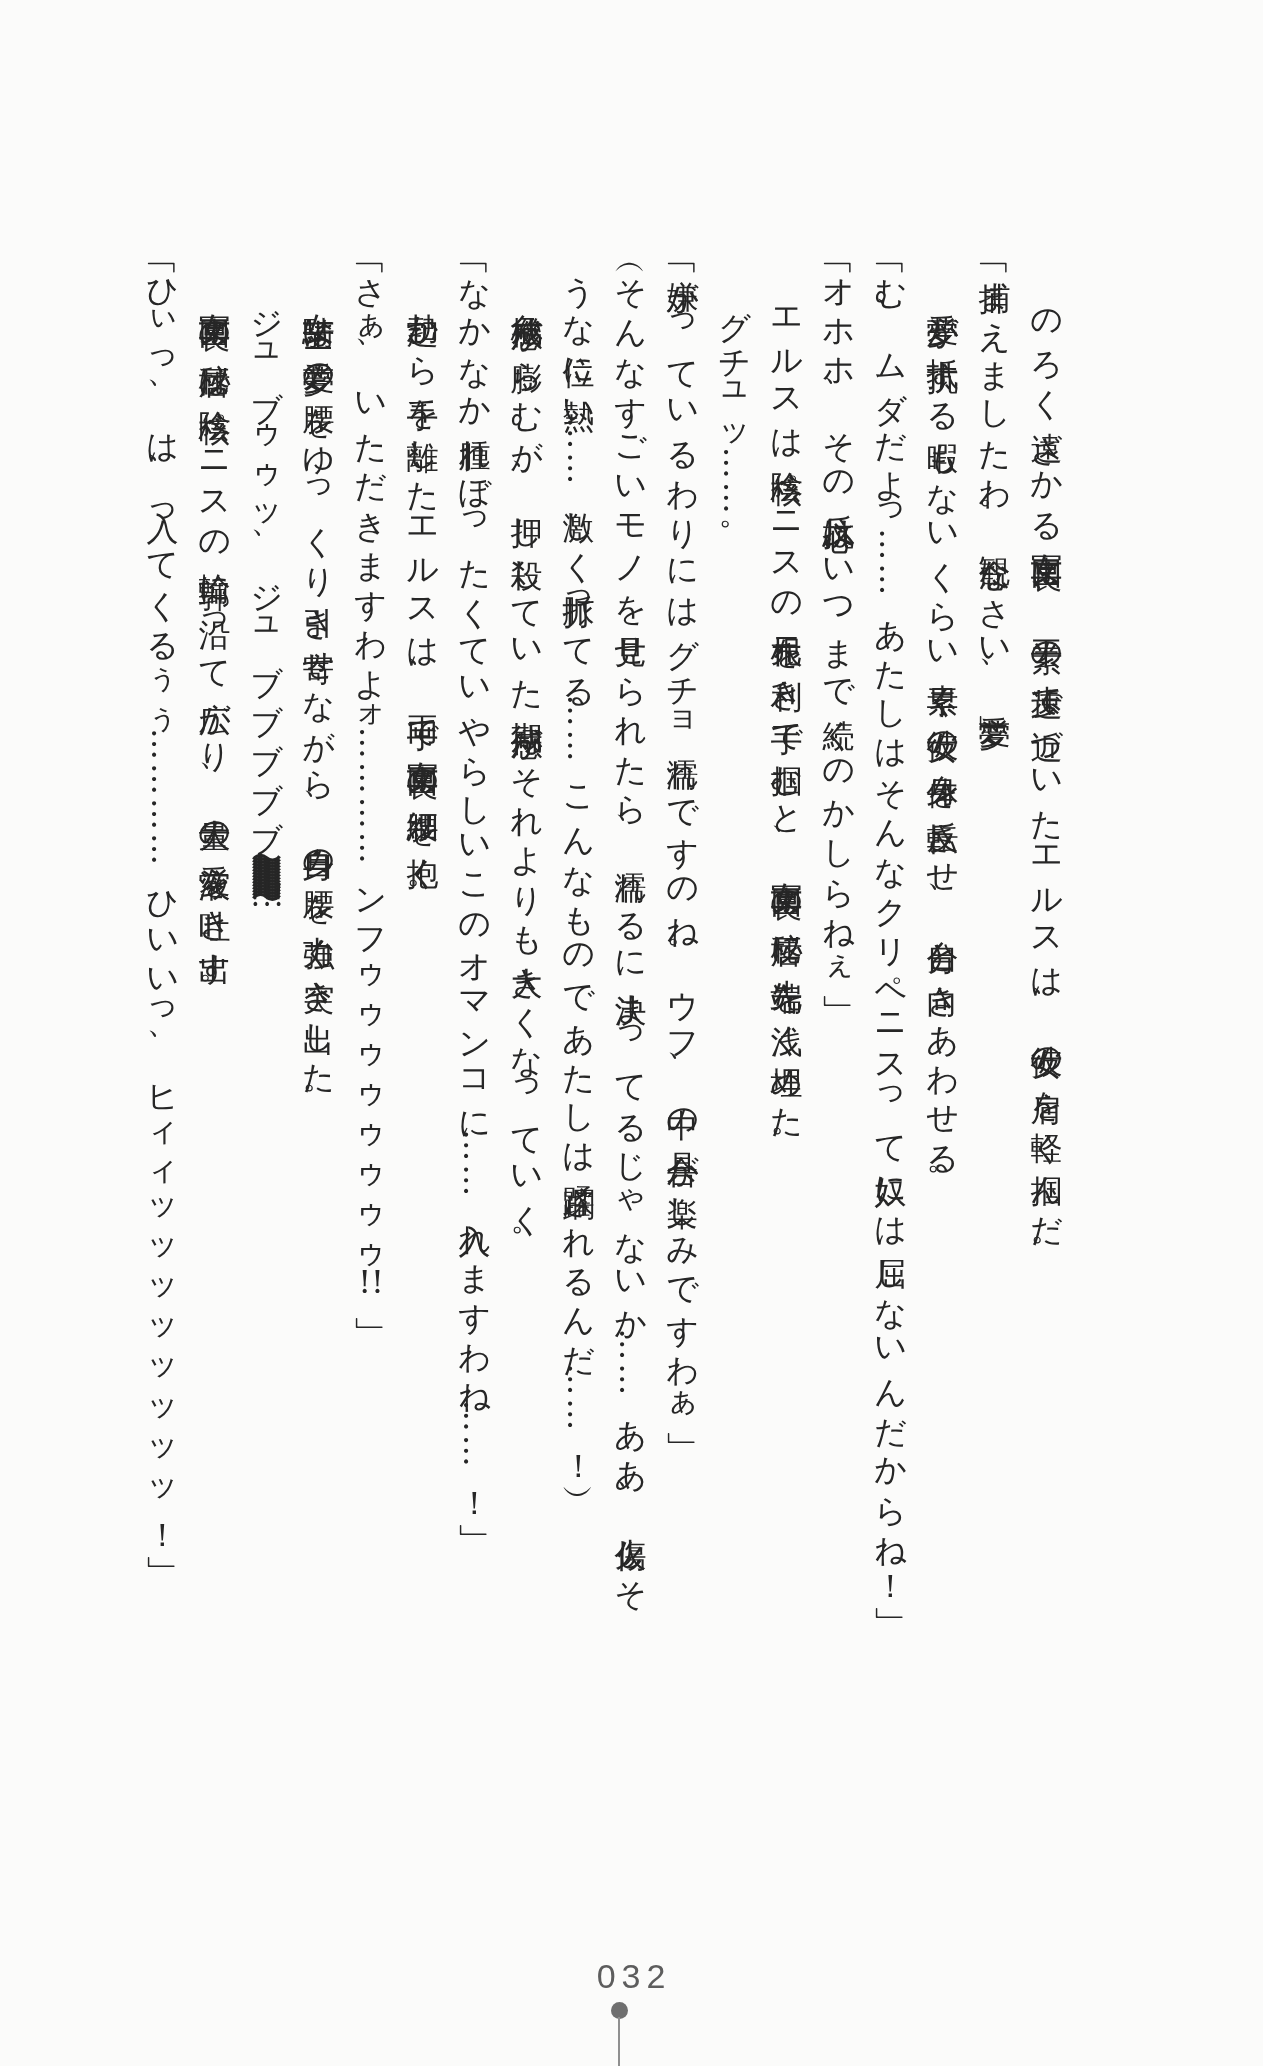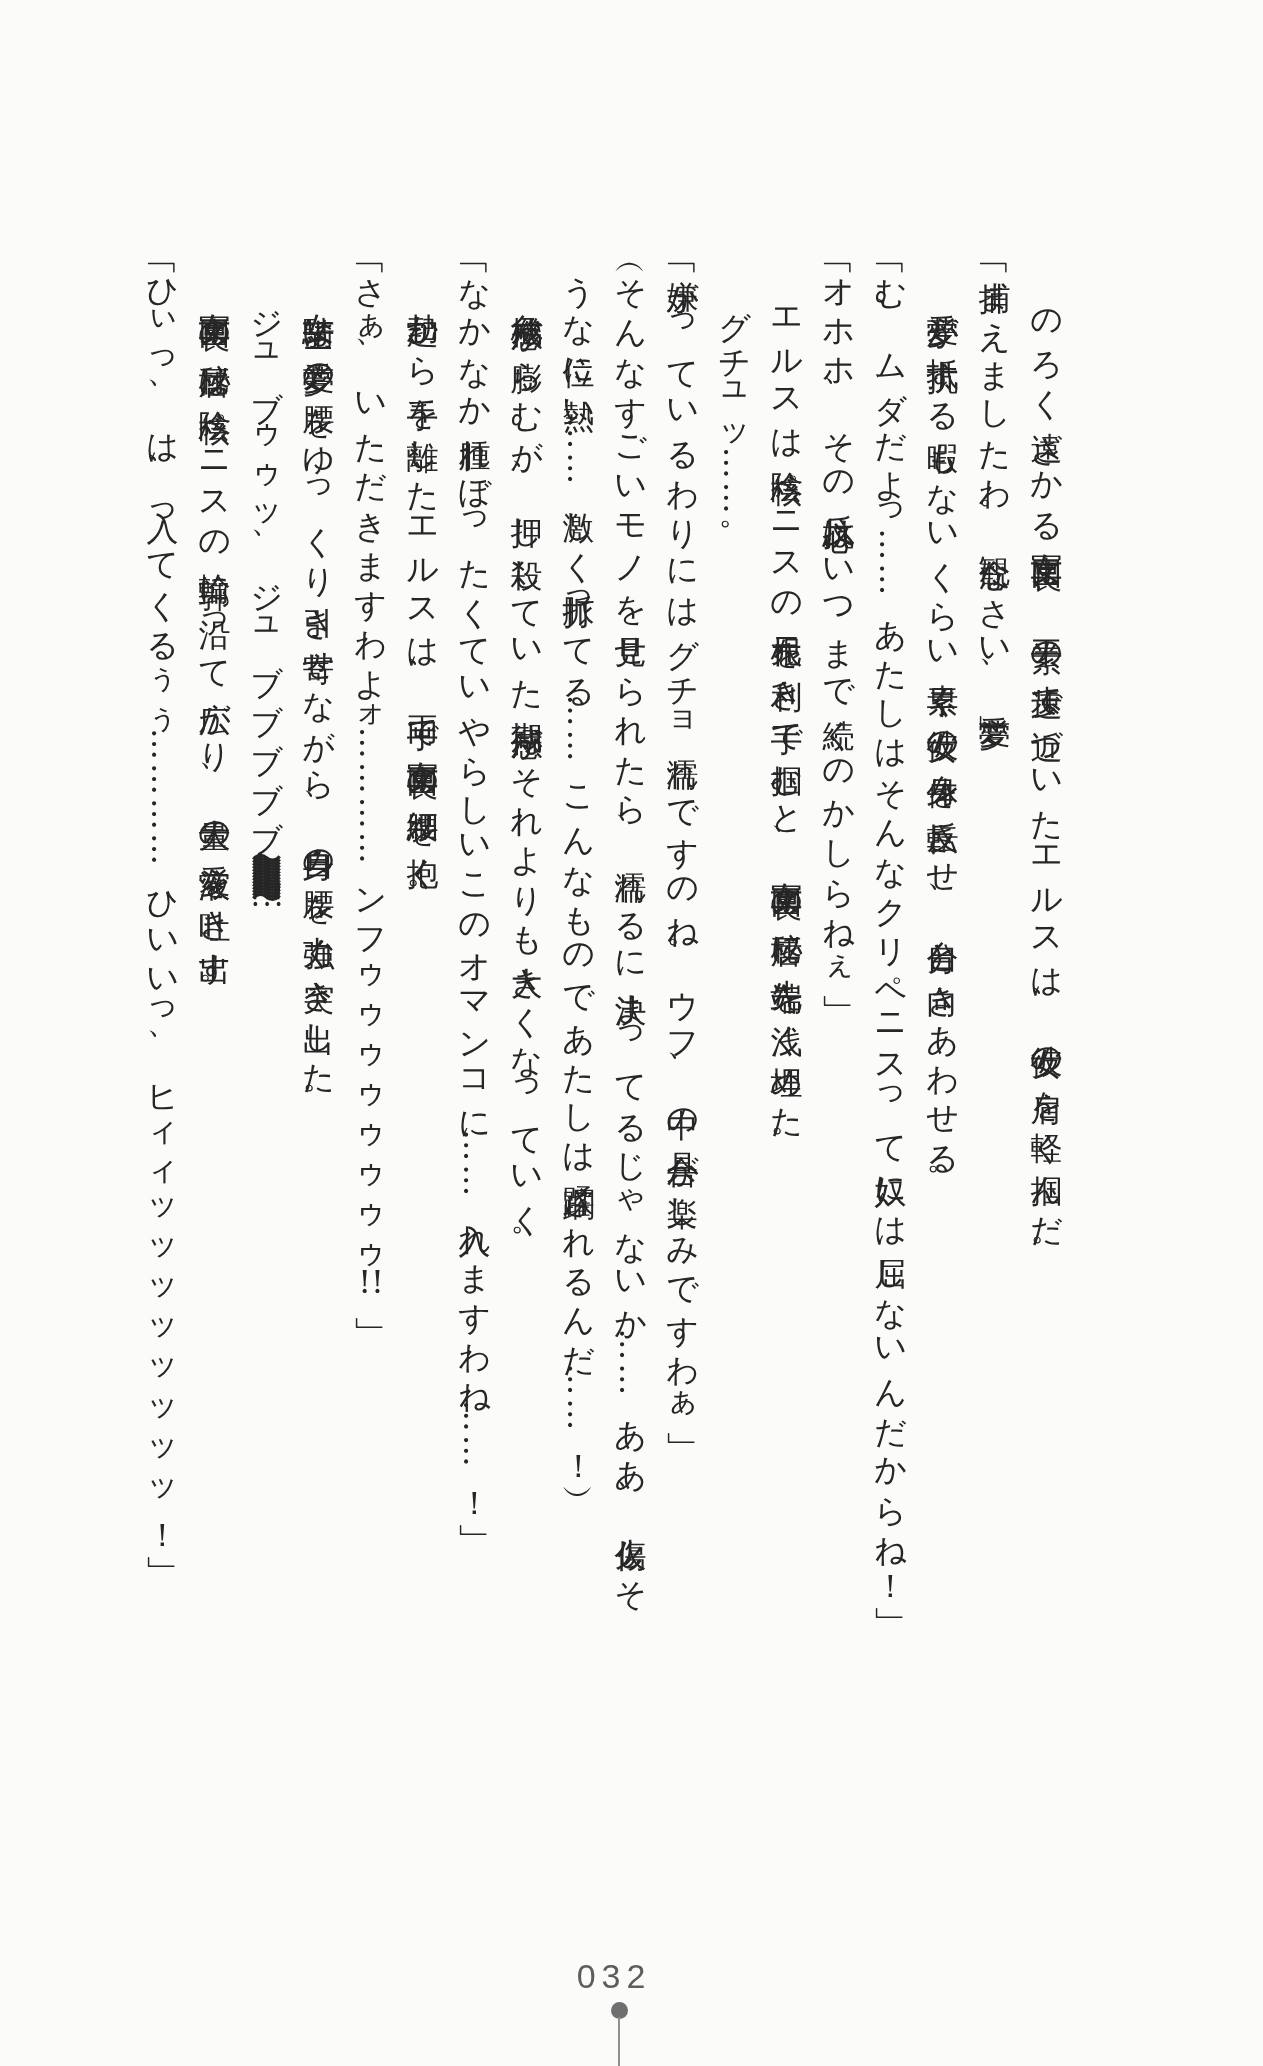--- a/index.html
+++ b/index.html
@@ -44,21 +44,21 @@
   }
   .footer {
     position: absolute;
     left: 0;
     top: 1945px;
     width: 1263px;
     height: 121px;
   }
   .page-number {
     position: absolute;
-    left: 614px;
+    left: 634px;
     top: 12px;
     transform: translateX(-50%);
     font-family: "Liberation Sans", "DejaVu Sans", sans-serif;
     font-size: 34px;
     font-weight: 400;
     letter-spacing: 6px;
     color: #5d5d5d;
     white-space: nowrap;
   }
   .footer-dot {

